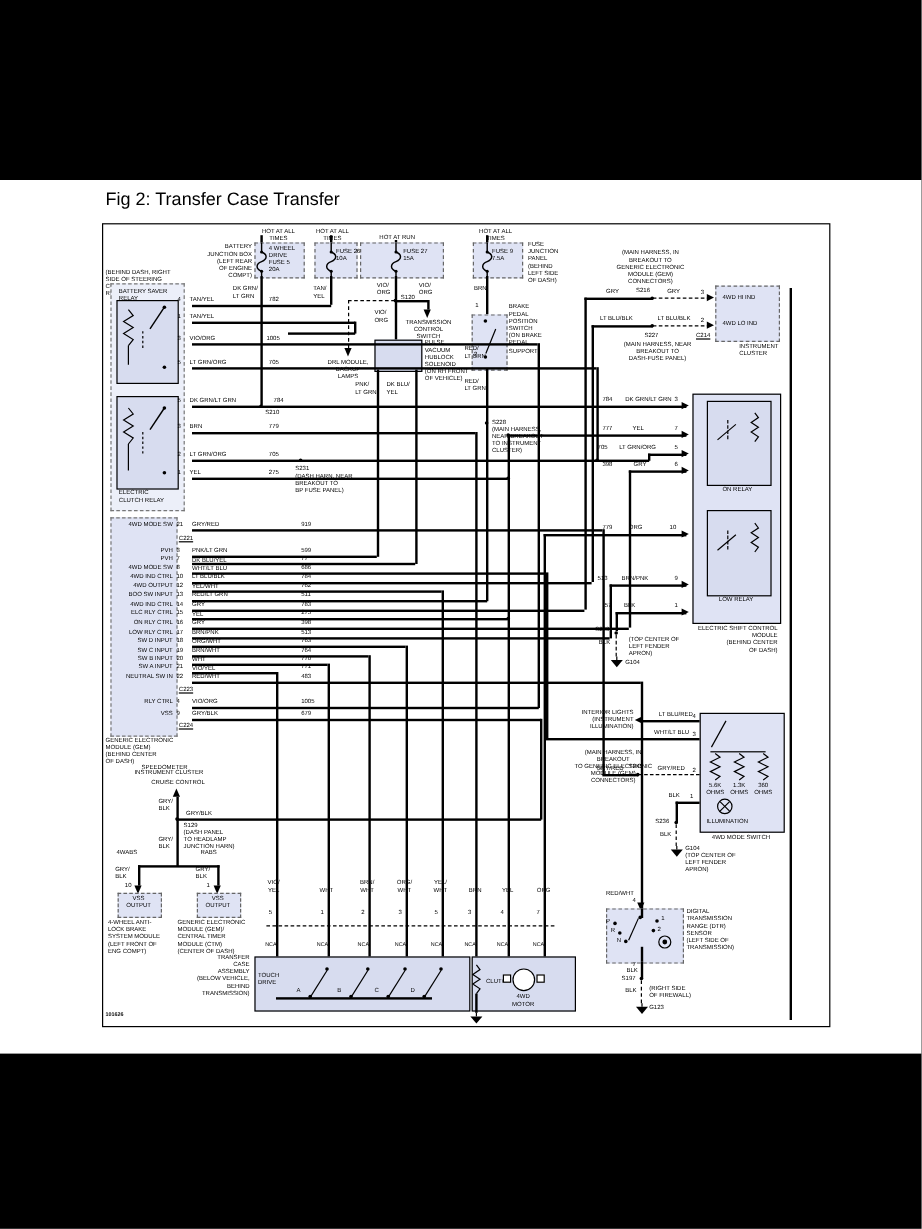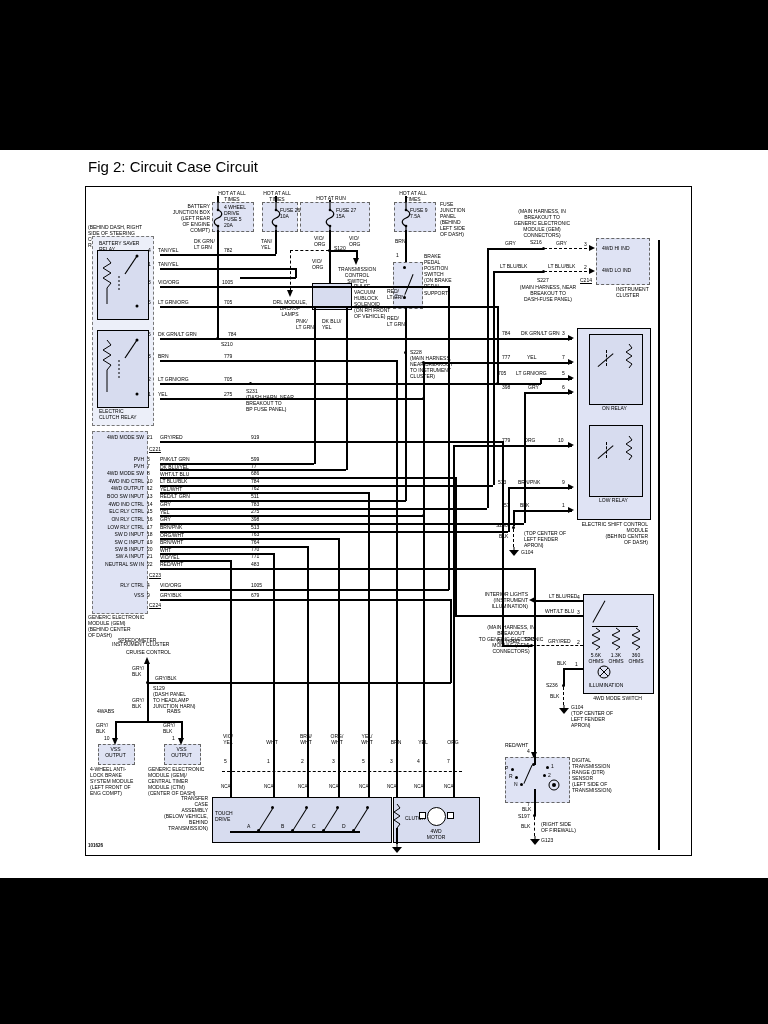--- a/index.html
+++ b/index.html
@@ -25,21 +25,21 @@
 .td{position:absolute;width:0;height:0;border-left:3.5px solid transparent;border-right:3.5px solid transparent;border-top:7px solid #000}
 .tu{position:absolute;width:0;height:0;border-left:3.5px solid transparent;border-right:3.5px solid transparent;border-bottom:7px solid #000}
 .sq{position:absolute;width:5px;height:5px;border:1px solid #000;background:#fff}
 .circ{position:absolute;border:1.2px solid #000;border-radius:50%;background:#fff}
 svg{position:absolute;overflow:visible}
 </style>
 </head>
 <body>
 
 <div class="page"></div>
-<div class="title">Fig 2: Circuit Case Circuit</div>
+<div class="title">Fig 2: Transfer Case Transfer</div>
 <div class="frame"></div>
 <span class="lb s45" style="left:88px;top:843px;font-weight:bold">101626</span>
 <b class="w v" style="left:658px;top:240px;height:610px"></b>
 
 <span class="lb ce" style="left:212px;top:190px;width:40px">HOT AT ALL
 TIMES</span>
 <span class="lb ce" style="left:258px;top:190px;width:38px">HOT AT ALL
 TIMES</span>
 <span class="lb ce" style="left:306px;top:195px;width:50px">HOT AT RUN</span>
 <span class="lb ce" style="left:392px;top:190px;width:42px">HOT AT ALL

